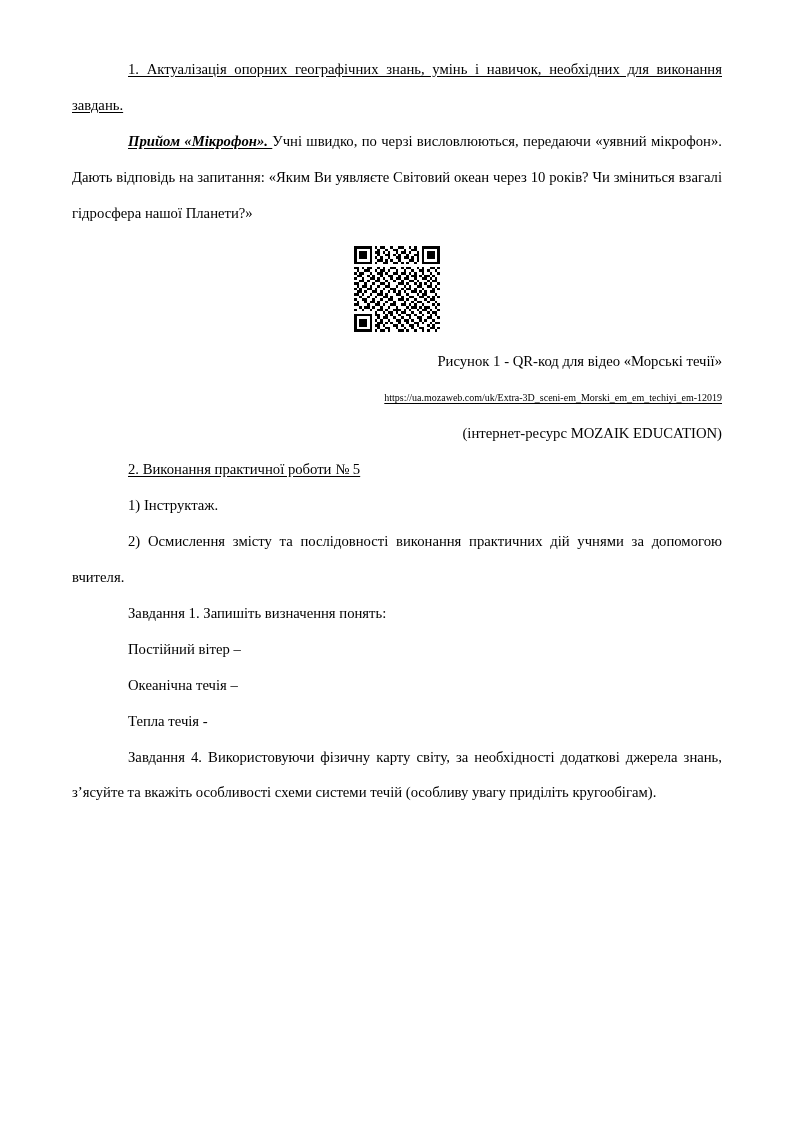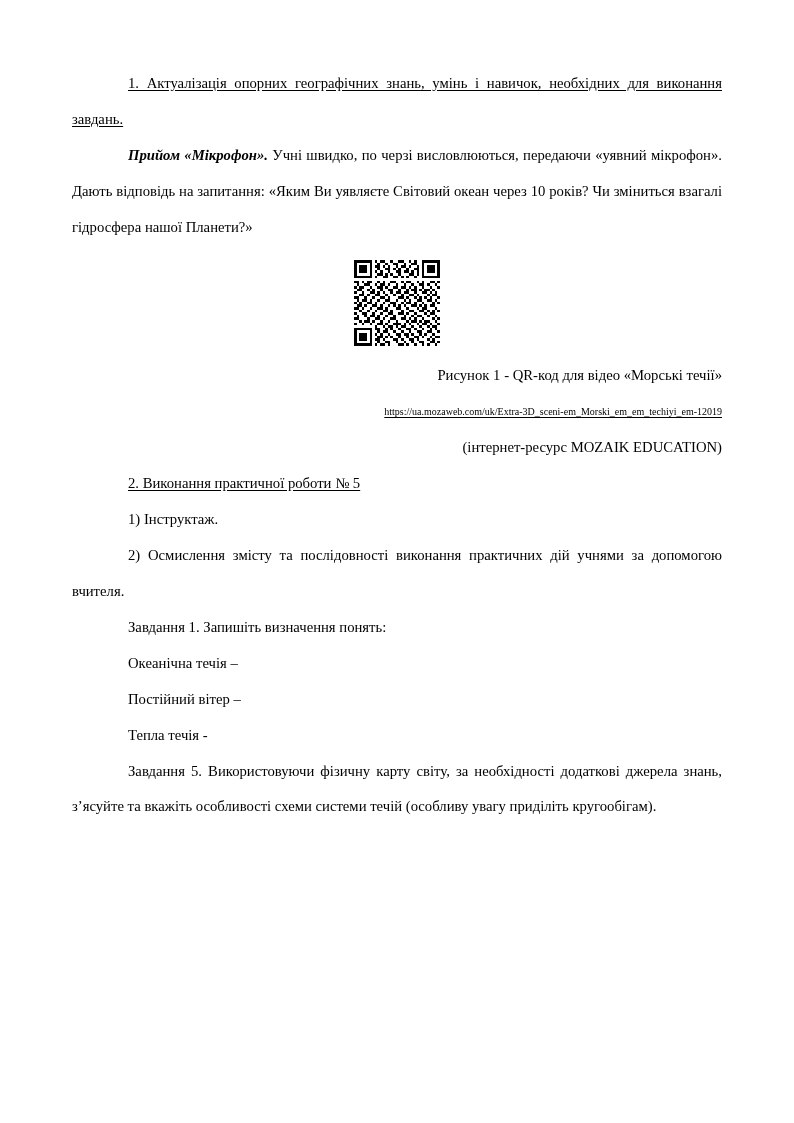--- a/index.html
+++ b/index.html
@@ -17,21 +17,21 @@
     width: 794px;
     height: 1123px;
     margin: 0 auto;
     background: #ffffff;
     overflow: hidden;
     box-sizing: border-box;
   }
   .content {
     position: absolute;
     left: 72px;
-    top: 66px;
+    top: 52px;
     width: 650px;
   }
   p.para {
     margin: 0;
     font-size: 14.7px;
     line-height: 35.9px;
     text-align: justify;
     text-justify: inter-word;
     text-indent: 56px;
     hyphens: none;
@@ -47,20 +47,21 @@
     text-align: right;
     text-indent: 0;
   }
   .u {
     text-decoration: underline;
     text-underline-offset: 2px;
   }
   .biu {
     font-weight: bold;
     font-style: italic;
+    text-decoration: underline;
     text-underline-offset: 2px;
   }
   .urlline {
     text-decoration: underline;
     text-underline-offset: 2px;
     white-space: nowrap;
     font-size: 10px;
   }
   .qr-wrap {
     text-align: center;
@@ -422,23 +423,23 @@
     <p class="center"><span>(інтернет-ресурс MOZAIK EDUCATION)</span></p>
 
     <p class="para noindent" style="text-indent:56px;"><span class="u">2. Виконання практичної роботи № 5</span></p>
 
     <p class="para"><span>1) Інструктаж.</span></p>
 
     <p class="para"><span>2) Осмислення змісту та послідовності виконання практичних дій учнями за допомогою вчителя.</span></p>
 
     <p class="para"><span>Завдання 1. Запишіть визначення понять:</span></p>
 
+    <p class="para"><span>Постійний вітер –</span></p>
+
     <p class="para"><span>Океанічна течія –</span></p>
 
-    <p class="para"><span>Постійний вітер –</span></p>
-
 
     <p class="para"><span>Тепла течія -</span></p>
 
-    <p class="para"><span>Завдання 5. Використовуючи фізичну карту світу, за необхідності додаткові джерела знань, з’ясуйте та вкажіть особливості схеми системи течій (особливу увагу приділіть кругообігам).</span></p>
+    <p class="para"><span>Завдання 4. Використовуючи фізичну карту світу, за необхідності додаткові джерела знань, з’ясуйте та вкажіть особливості схеми системи течій (особливу увагу приділіть кругообігам).</span></p>
 
   </div>
 </div>
 
 </body></html>

